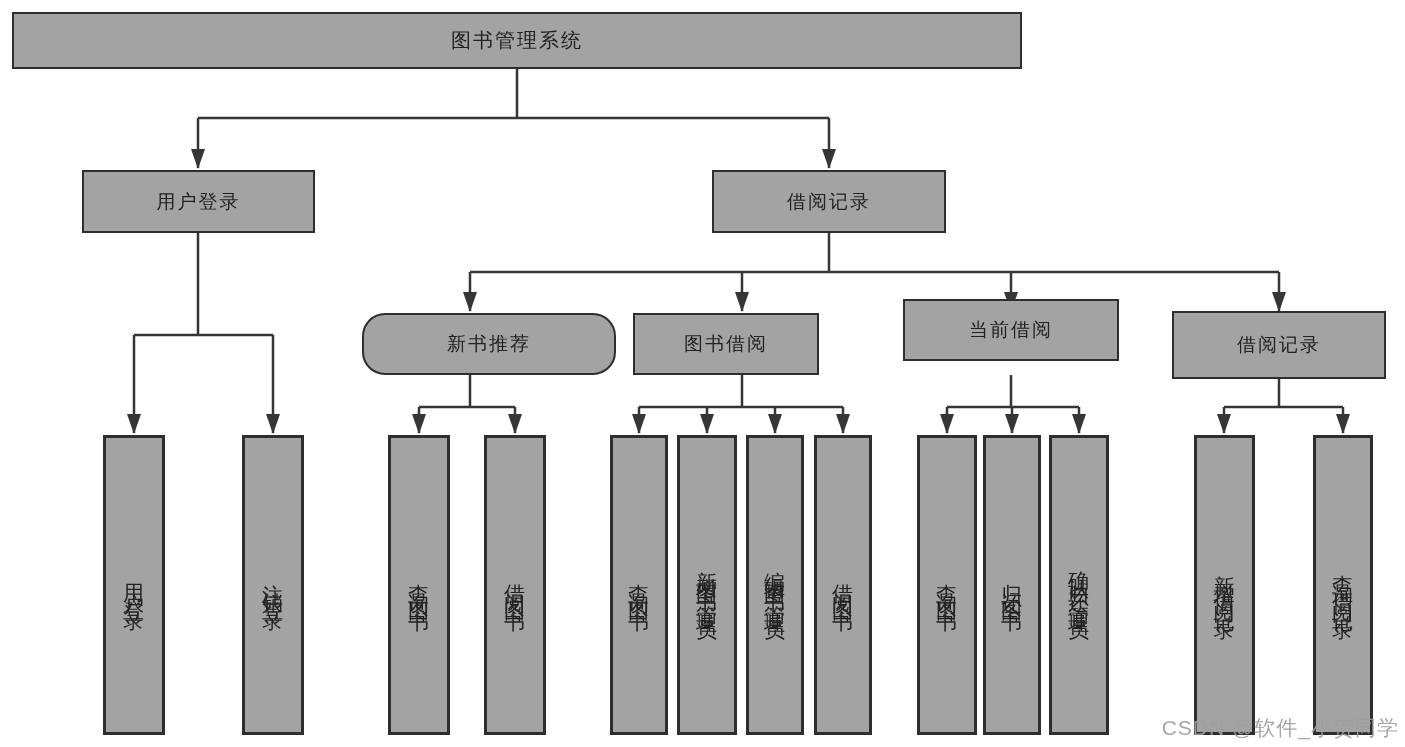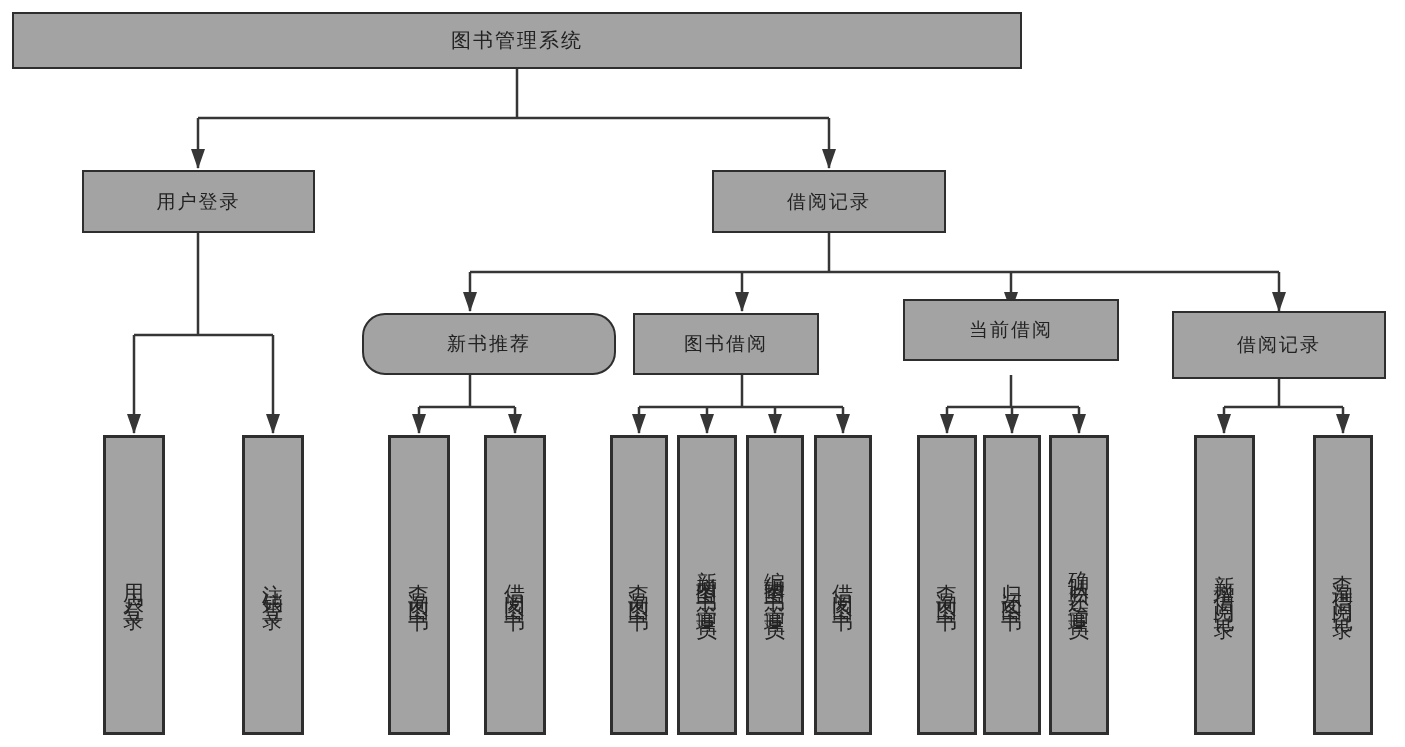--- a/index.html
+++ b/index.html
@@ -123,14 +123,15 @@
   <div class="node v-node" style="left:746px; top:435px; width:58px; height:300px; letter-spacing:7px;">编辑图书（管理员）</div>
   <div class="node v-node" style="left:814px; top:435px; width:58px; height:300px;">借阅图书</div>
 
   <div class="node v-node" style="left:917px; top:435px; width:60px; height:300px;">查询图书</div>
   <div class="node v-node" style="left:983px; top:435px; width:58px; height:300px;">归还图书</div>
   <div class="node v-node" style="left:1049px; top:435px; width:60px; height:300px; letter-spacing:7px;">确认归还（管理员）</div>
 
   <div class="node v-node" style="left:1194px; top:435px; width:61px; height:300px;">新增借阅记录</div>
   <div class="node v-node" style="left:1313px; top:435px; width:60px; height:300px;">查询借阅记录</div>
 
+  <div class="watermark">CSDN @软件_小贺同学</div>
 
 </div>
 
 </body></html>

